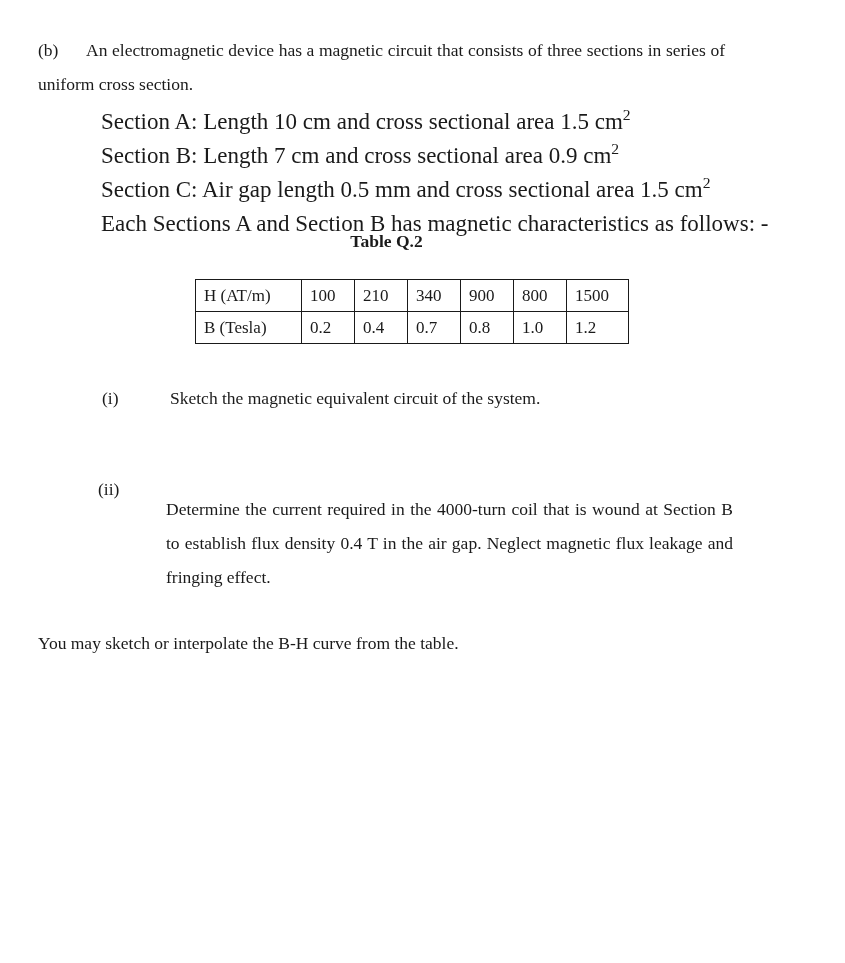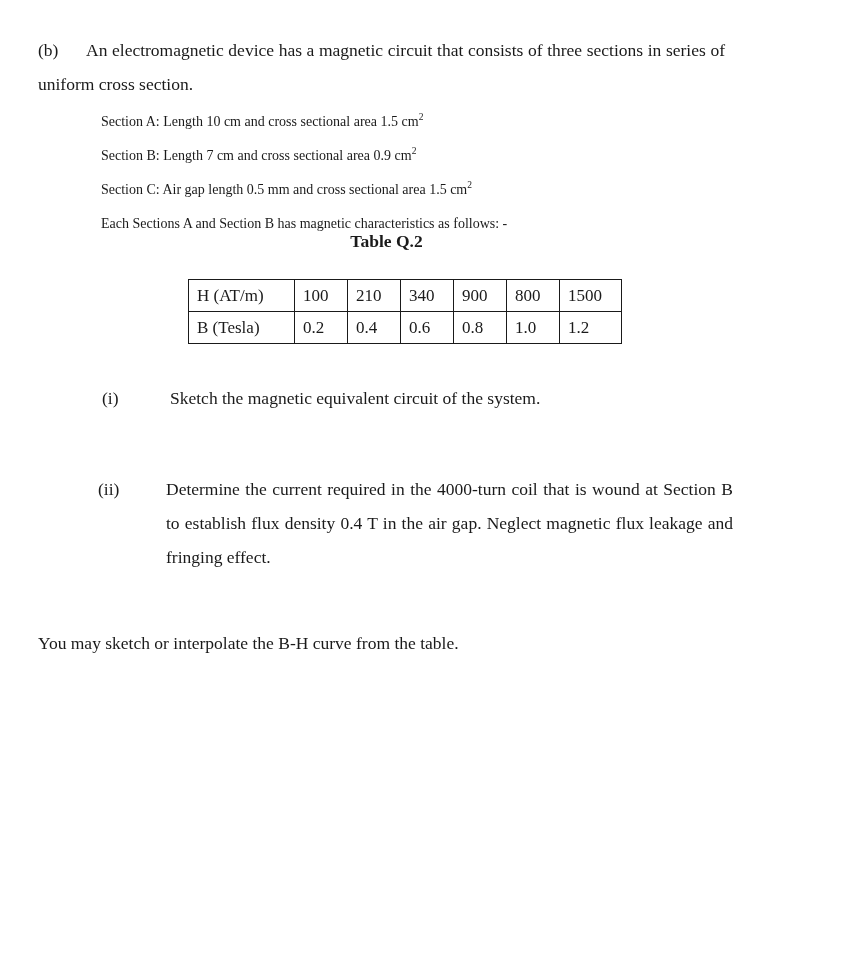--- a/index.html
+++ b/index.html
@@ -37,21 +37,21 @@
     display: inline-block;
     width: 48px;
   }
 
   
   .spec-list {
     position: absolute;
     left: 101px;
     top: 105px;
     width: 640px;
-    font-size: 14px;
+    font-size: 23px;
     line-height: 34px;
   }
   .spec-line {
     white-space: nowrap;
   }
   sup {
     font-size: 0.68em;
     vertical-align: super;
     line-height: 0;
   }
@@ -61,21 +61,21 @@
     position: absolute;
     left: 188px;
     top: 231px;
     width: 397px;
     text-align: center;
     font-size: 17.5px;
     font-weight: bold;
   }
   .bh-table {
     position: absolute;
-    left: 188px;
+    left: 195px;
     top: 279px;
     border-collapse: collapse;
     font-size: 17px;
   }
   .bh-table td {
     border: 1px solid #1a1a1a;
     height: 31px;
     padding: 0 6px 0 8px;
     text-align: left;
     white-space: nowrap;
@@ -116,20 +116,21 @@
   #item-i .body {
     text-align: left;
   }
   #item-ii {
     left: 98px;
     top: 472px;
     width: 627px;
   }
   #item-ii .body {
     width: 567px;
+    margin-top: 20px;
   }
 
   
   .closing {
     position: absolute;
     left: 38px;
     top: 626px;
     width: 690px;
     font-size: 17.5px;
     line-height: 34px;
@@ -161,21 +162,21 @@
         <td class="val">210</td>
         <td class="val">340</td>
         <td class="val">900</td>
         <td class="val">800</td>
         <td class="val wide">1500</td>
       </tr>
       <tr>
         <td class="rowhead">B (Tesla)</td>
         <td class="val">0.2</td>
         <td class="val">0.4</td>
-        <td class="val">0.6</td>
+        <td class="val">0.7</td>
         <td class="val">0.8</td>
         <td class="val">1.0</td>
         <td class="val wide">1.2</td>
       </tr>
     </tbody>
   </table>
 
   <div class="item" id="item-i">
     <span class="num">(i)</span>
     <div class="body">Sketch the magnetic equivalent circuit of the system.</div>

